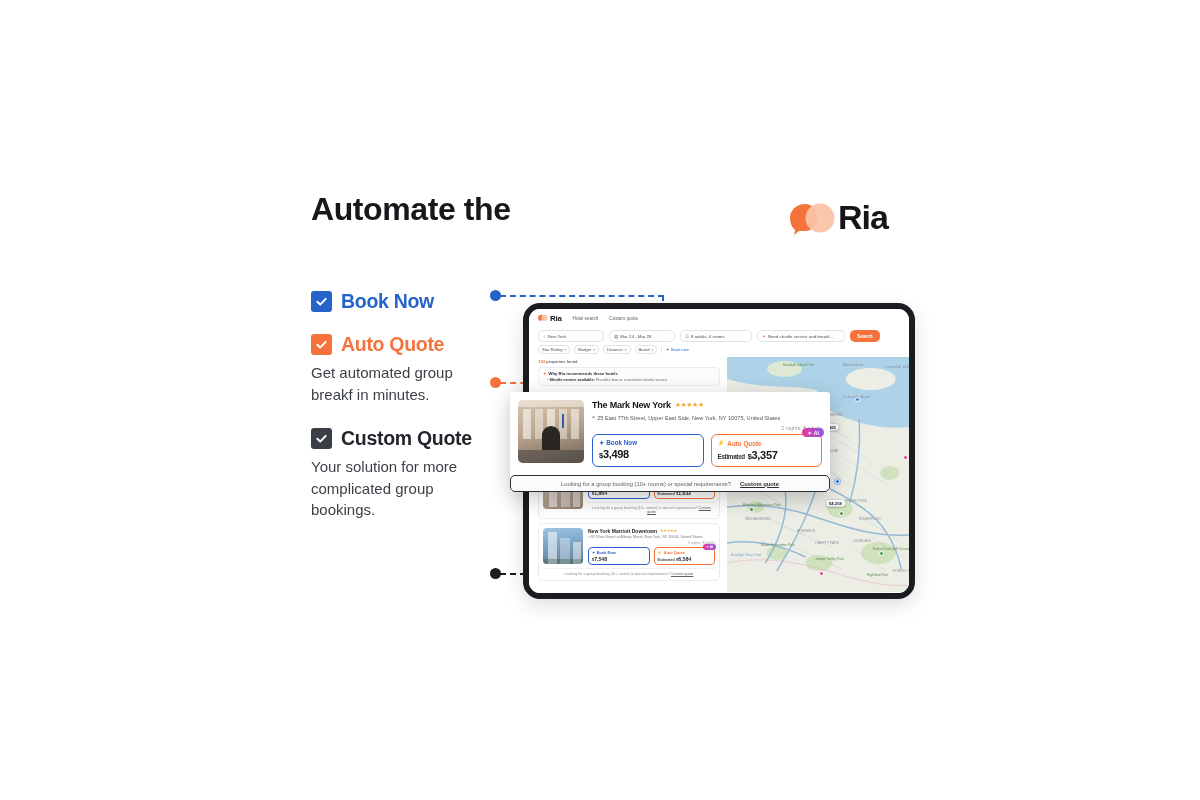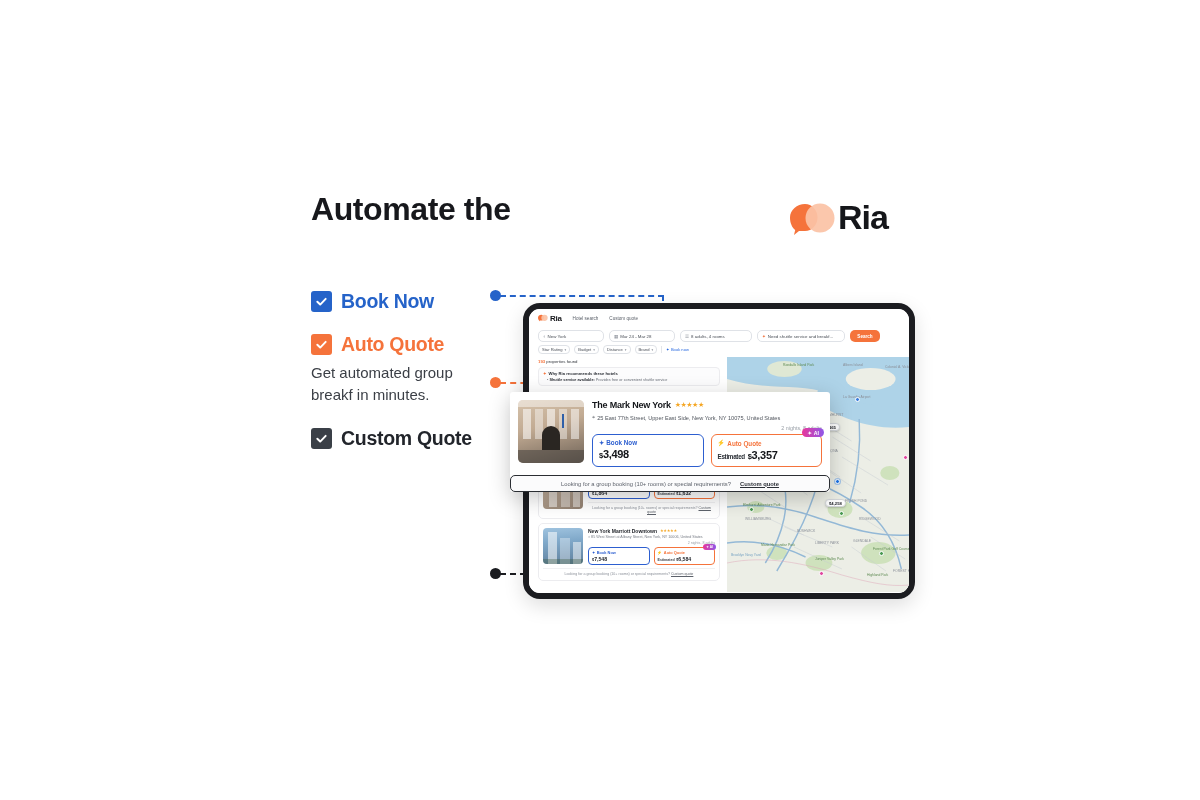--- a/index.html
+++ b/index.html
@@ -236,20 +236,21 @@
 
     <div class="feature" style="margin-top:22px">
       <div class="feature-head">
         <span class="cbx" style="background:#3a3f47">
           <svg viewBox="0 0 14 14">
               <path d="M2.5 7.3 L5.6 10.3 L11.5 4.2" stroke="#fff" stroke-width="2.1" fill="none" stroke-linecap="round" stroke-linejoin="round"></path>
             </svg>
         </span>
         <span class="feature-title" style="color:#22252b">Custom Quote</span>
       </div>
+      <div class="feature-desc">Your solution for more complicated group bookings.</div>
     </div>
   </div>
 
   <div class="dot" style="left:490px; top:290px; background:#2563c9;"></div>
   <div class="hline" style="left:500px; top:295px; width:164px; border-color:#2563c9;"></div>
   <div class="vline" style="left:662px; top:295px; height:167px; border-color:#2563c9;"></div>
 
   <div class="dot" style="left:490px; top:377px; background:#F5733B;"></div>
   <div class="hline" style="left:500px; top:382px; width:230px; border-color:#F5733B;"></div>
   <div class="vline" style="left:728px; top:382px; height:80px; border-color:#F5733B;"></div>

